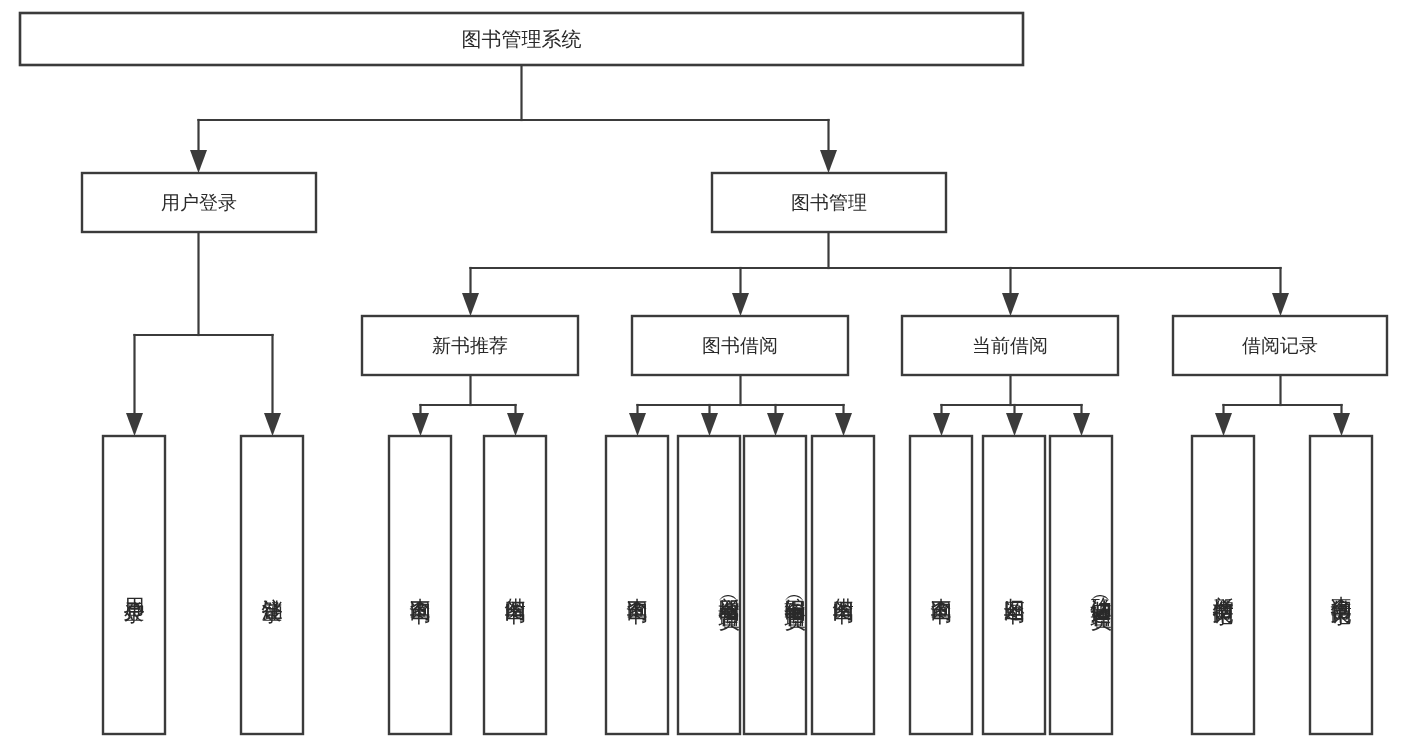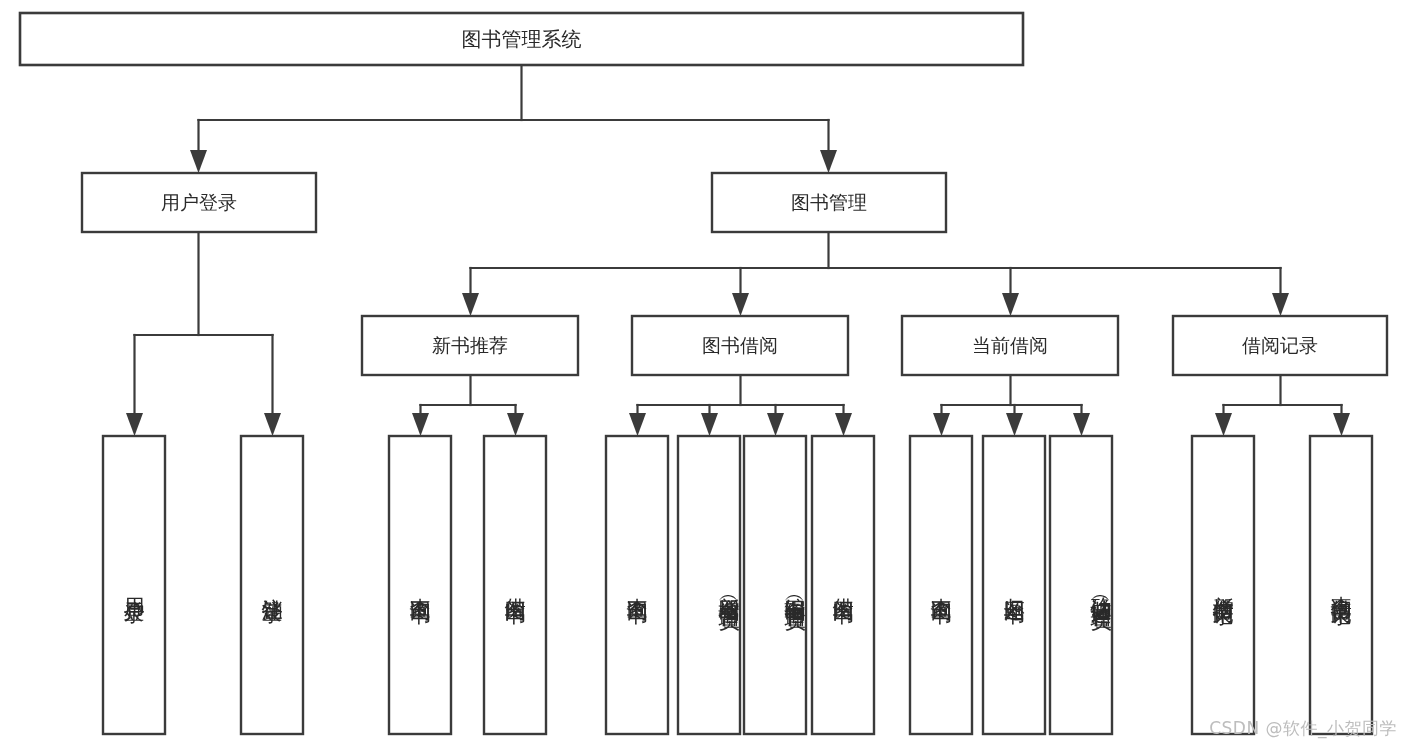--- a/index.html
+++ b/index.html
@@ -234,15 +234,14 @@
   <div class="leaf-label-v" style="left:744px; top:444px; width:62px; height:290px;">编辑图书（管理员）</div>
   <div class="leaf-label-v centered" style="left:812px; top:436px; width:62px; height:298px;">借阅图书</div>
 
   <div class="leaf-label-v centered" style="left:910px; top:436px; width:62px; height:298px;">查询图书</div>
   <div class="leaf-label-v centered" style="left:983px; top:436px; width:62px; height:298px;">归还图书</div>
   <div class="leaf-label-v" style="left:1050px; top:444px; width:62px; height:290px;">确认归还（管理员）</div>
 
   <div class="leaf-label-v centered" style="left:1192px; top:436px; width:62px; height:298px;">新增借阅记录</div>
   <div class="leaf-label-v centered" style="left:1310px; top:436px; width:62px; height:298px;">查询借阅记录</div>
 
-  <div class="watermark">CSDN @软件_小贺同学</div>
 
 </div>
 
 </body></html>

